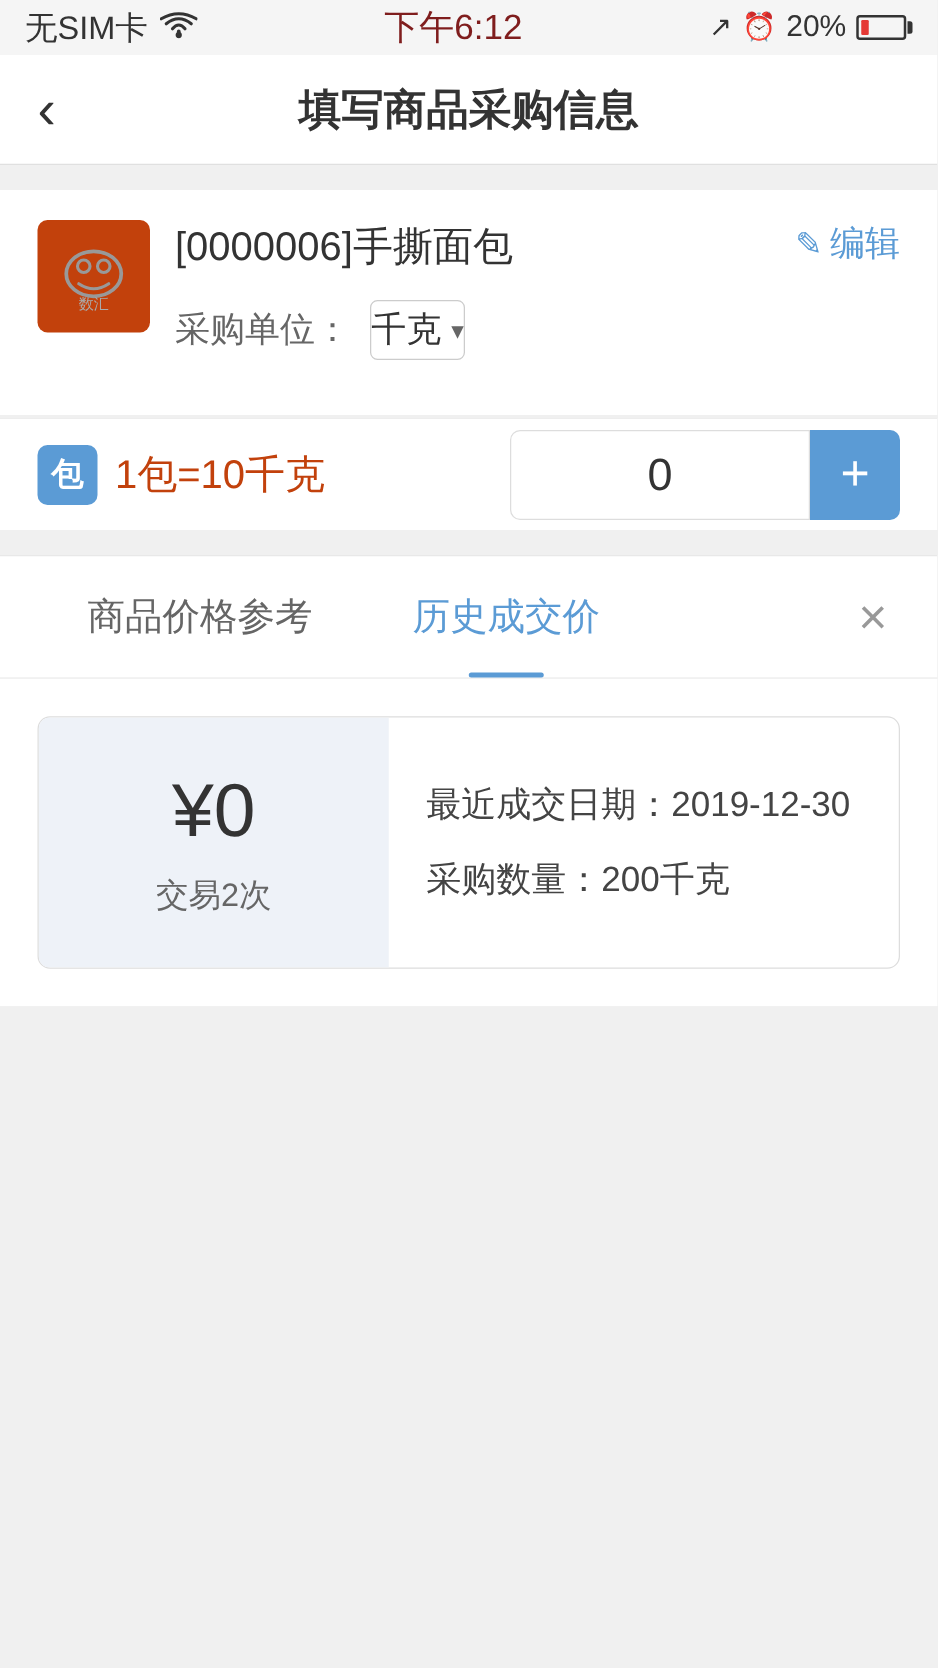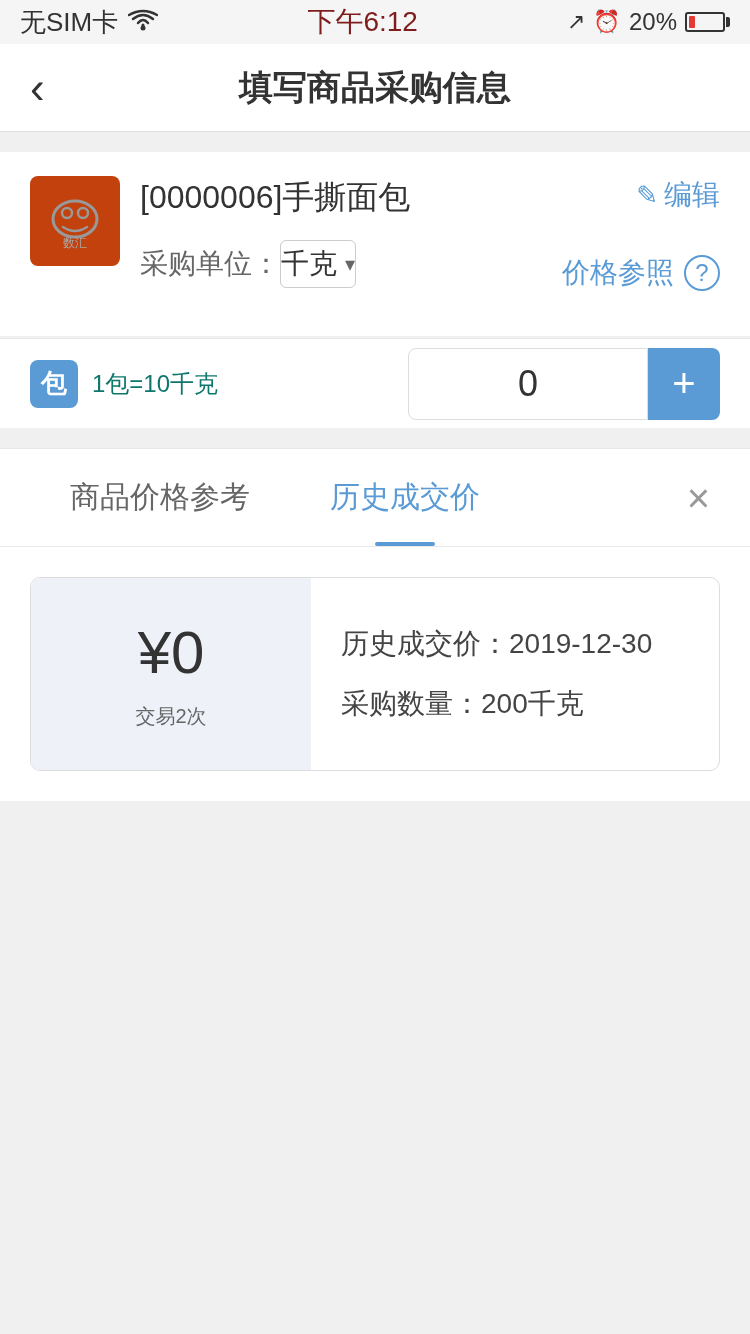--- a/index.html
+++ b/index.html
@@ -129,20 +129,21 @@
       gap: 20px;
     }
     .product-name {
       font-size: 32px;
       color: #333;
       font-weight: 400;
     }
     .product-unit-row {
       display: flex;
       align-items: center;
+      gap: 16px;
     }
     .unit-label {
       font-size: 28px;
       color: #666;
     }
     .unit-select {
       display: flex;
       align-items: center;
       border: 1px solid #ccc;
       border-radius: 6px;
@@ -213,22 +214,22 @@
       background: #5b9bd5;
       border-radius: 8px;
       display: flex;
       align-items: center;
       justify-content: center;
       color: #fff;
       font-size: 26px;
       font-weight: bold;
     }
     .qty-conversion {
-      font-size: 24px;
-      color: #0f766e;
+      font-size: 32px;
+      color: #c2410c;
     }
     .quantity-input-group {
       display: flex;
       align-items: center;
       gap: 0;
     }
     .qty-input {
       width: 240px;
       height: 72px;
       border: 1px solid #ddd;
@@ -322,21 +323,21 @@
       justify-content: center;
       padding: 40px 20px;
       gap: 16px;
     }
     .price-amount {
       font-size: 60px;
       color: #333;
       font-weight: 400;
     }
     .price-transactions {
-      font-size: 20px;
+      font-size: 26px;
       color: #666;
     }
     .price-right-panel {
       flex: 1;
       padding: 30px 30px;
       display: flex;
       flex-direction: column;
       gap: 18px;
       justify-content: center;
     }
@@ -410,26 +411,20 @@
             <span class="unit-arrow">▾</span>
           </div>
         </div>
       </div>
     </div>
     <div style="display:flex; flex-direction:column; align-items:flex-end; gap:40px;">
       <div class="edit-btn">
         <span style="font-size:26px;">✎</span>
         <span>编辑</span>
       </div>
-      <div class="price-ref-row">
-        <span class="price-ref-btn">价格参照</span>
-        <div class="help-icon">
-          <span>?</span>
-        </div>
-      </div>
     </div>
   </div>
 </div>
 
 <div class="quantity-section">
   <div class="quantity-label-group">
     <div class="qty-unit-box">
       <span>包</span>
     </div>
     <span class="qty-conversion">1包=10千克</span>
@@ -458,21 +453,21 @@
   <div class="price-card-container">
     <div class="price-card">
       <div class="price-left-panel">
         <div class="price-amount">
           <span>¥</span><span>0</span>
         </div>
         <div class="price-transactions">交易2次</div>
       </div>
       <div class="price-right-panel">
         <div class="price-detail-row">
-          <span>历史成交价：</span><span>2019-12-30</span>
+          <span>最近成交日期：</span><span>2019-12-30</span>
         </div>
         <div class="price-detail-row">
           <span>采购数量：</span><span>200千克</span>
         </div>
       </div>
     </div>
   </div>
 </div>
 
 <div class="main-content"></div>

